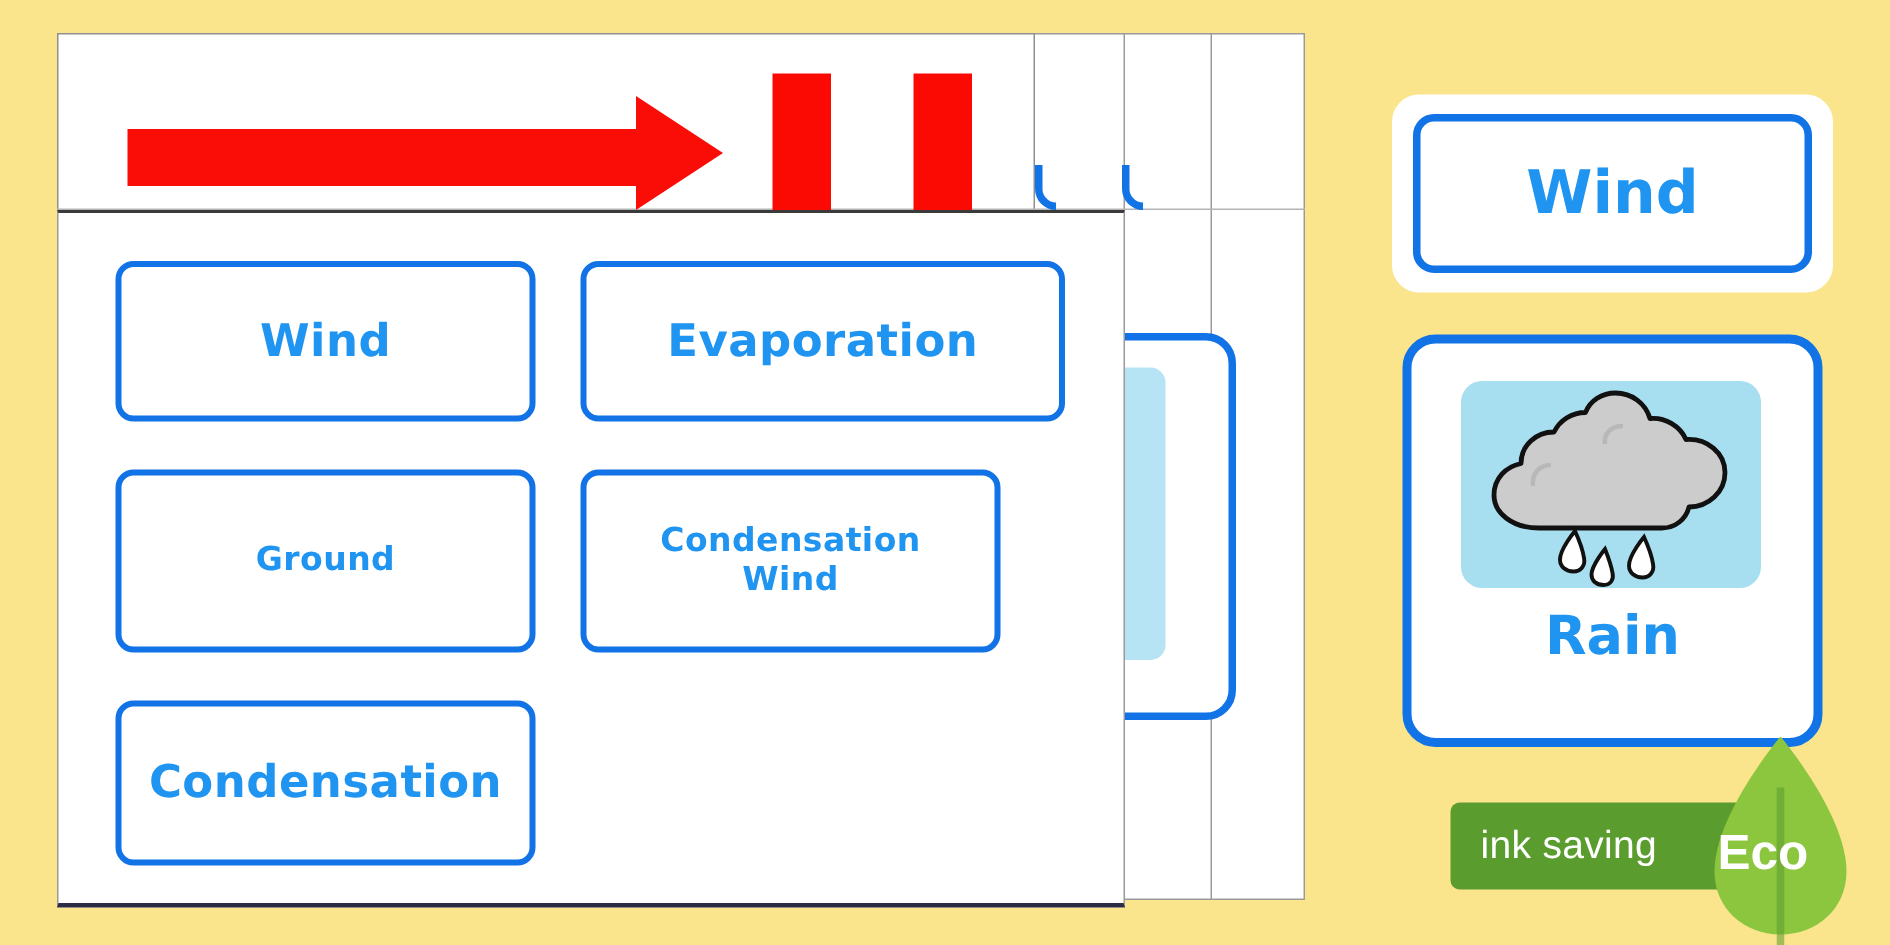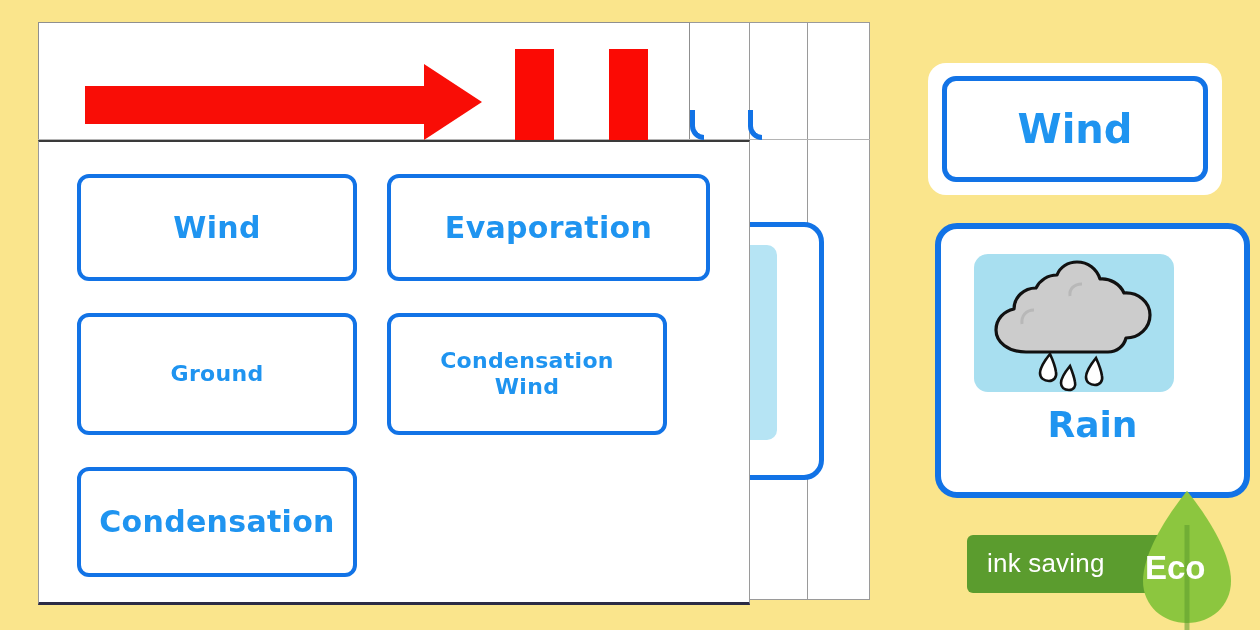--- a/index.html
+++ b/index.html
@@ -178,21 +178,21 @@
   .wind-inner .word-label {
     color: #1f94f0;
     font-weight: bold;
     font-size: 40px;
   }
 
   
   .rain-shell {
     position: absolute;
     left: 15px; top: 168px;
-    width: 315px; height: 275px;
+    width: 280px; height: 275px;
     background: #ffffff;
     border: 6px solid #1273e6;
     border-radius: 22px;
   }
   .rain-img-panel {
     position: absolute;
     left: 33px; top: 25px;
     width: 200px; height: 138px;
     background: #a8dff0;
     border-radius: 14px;

